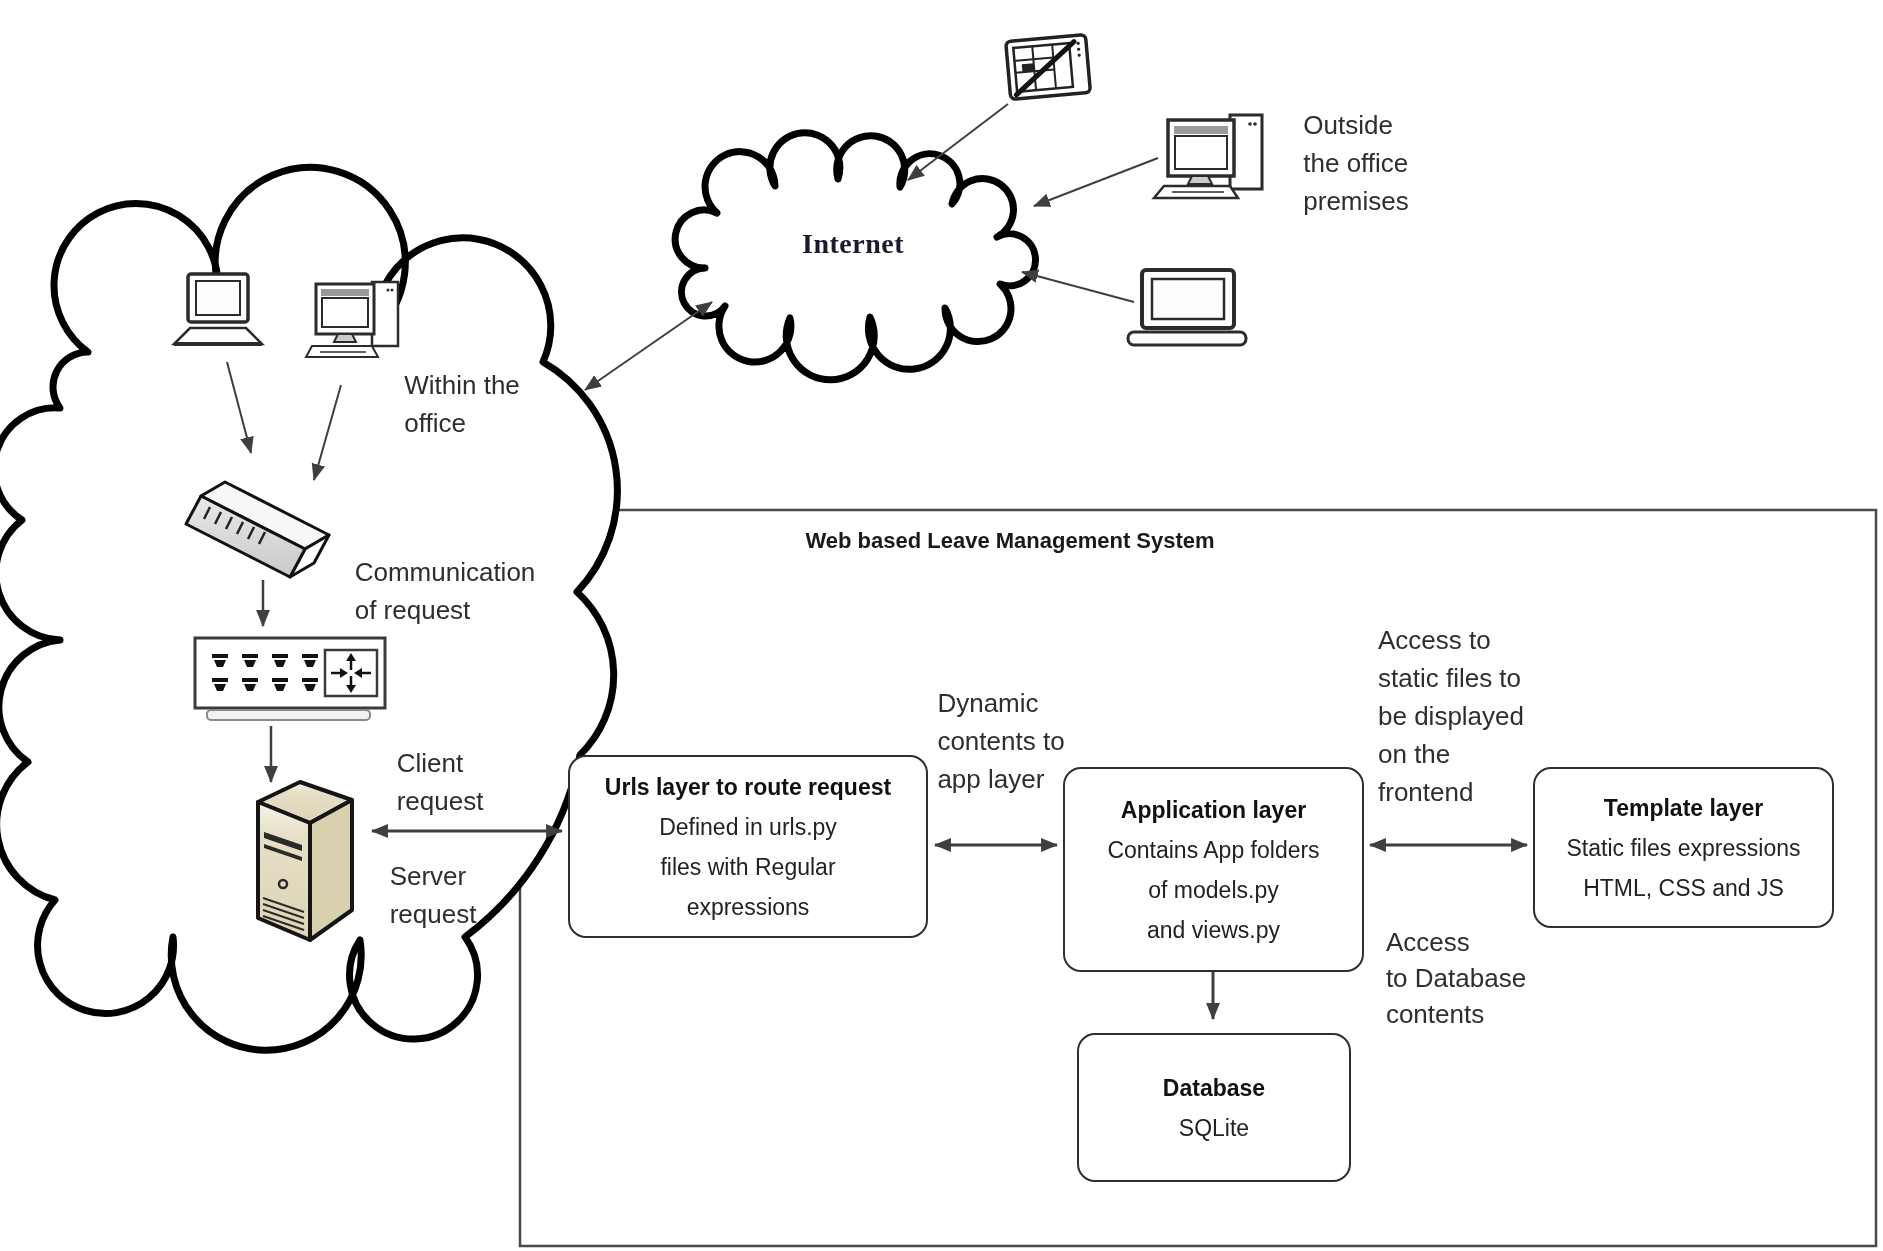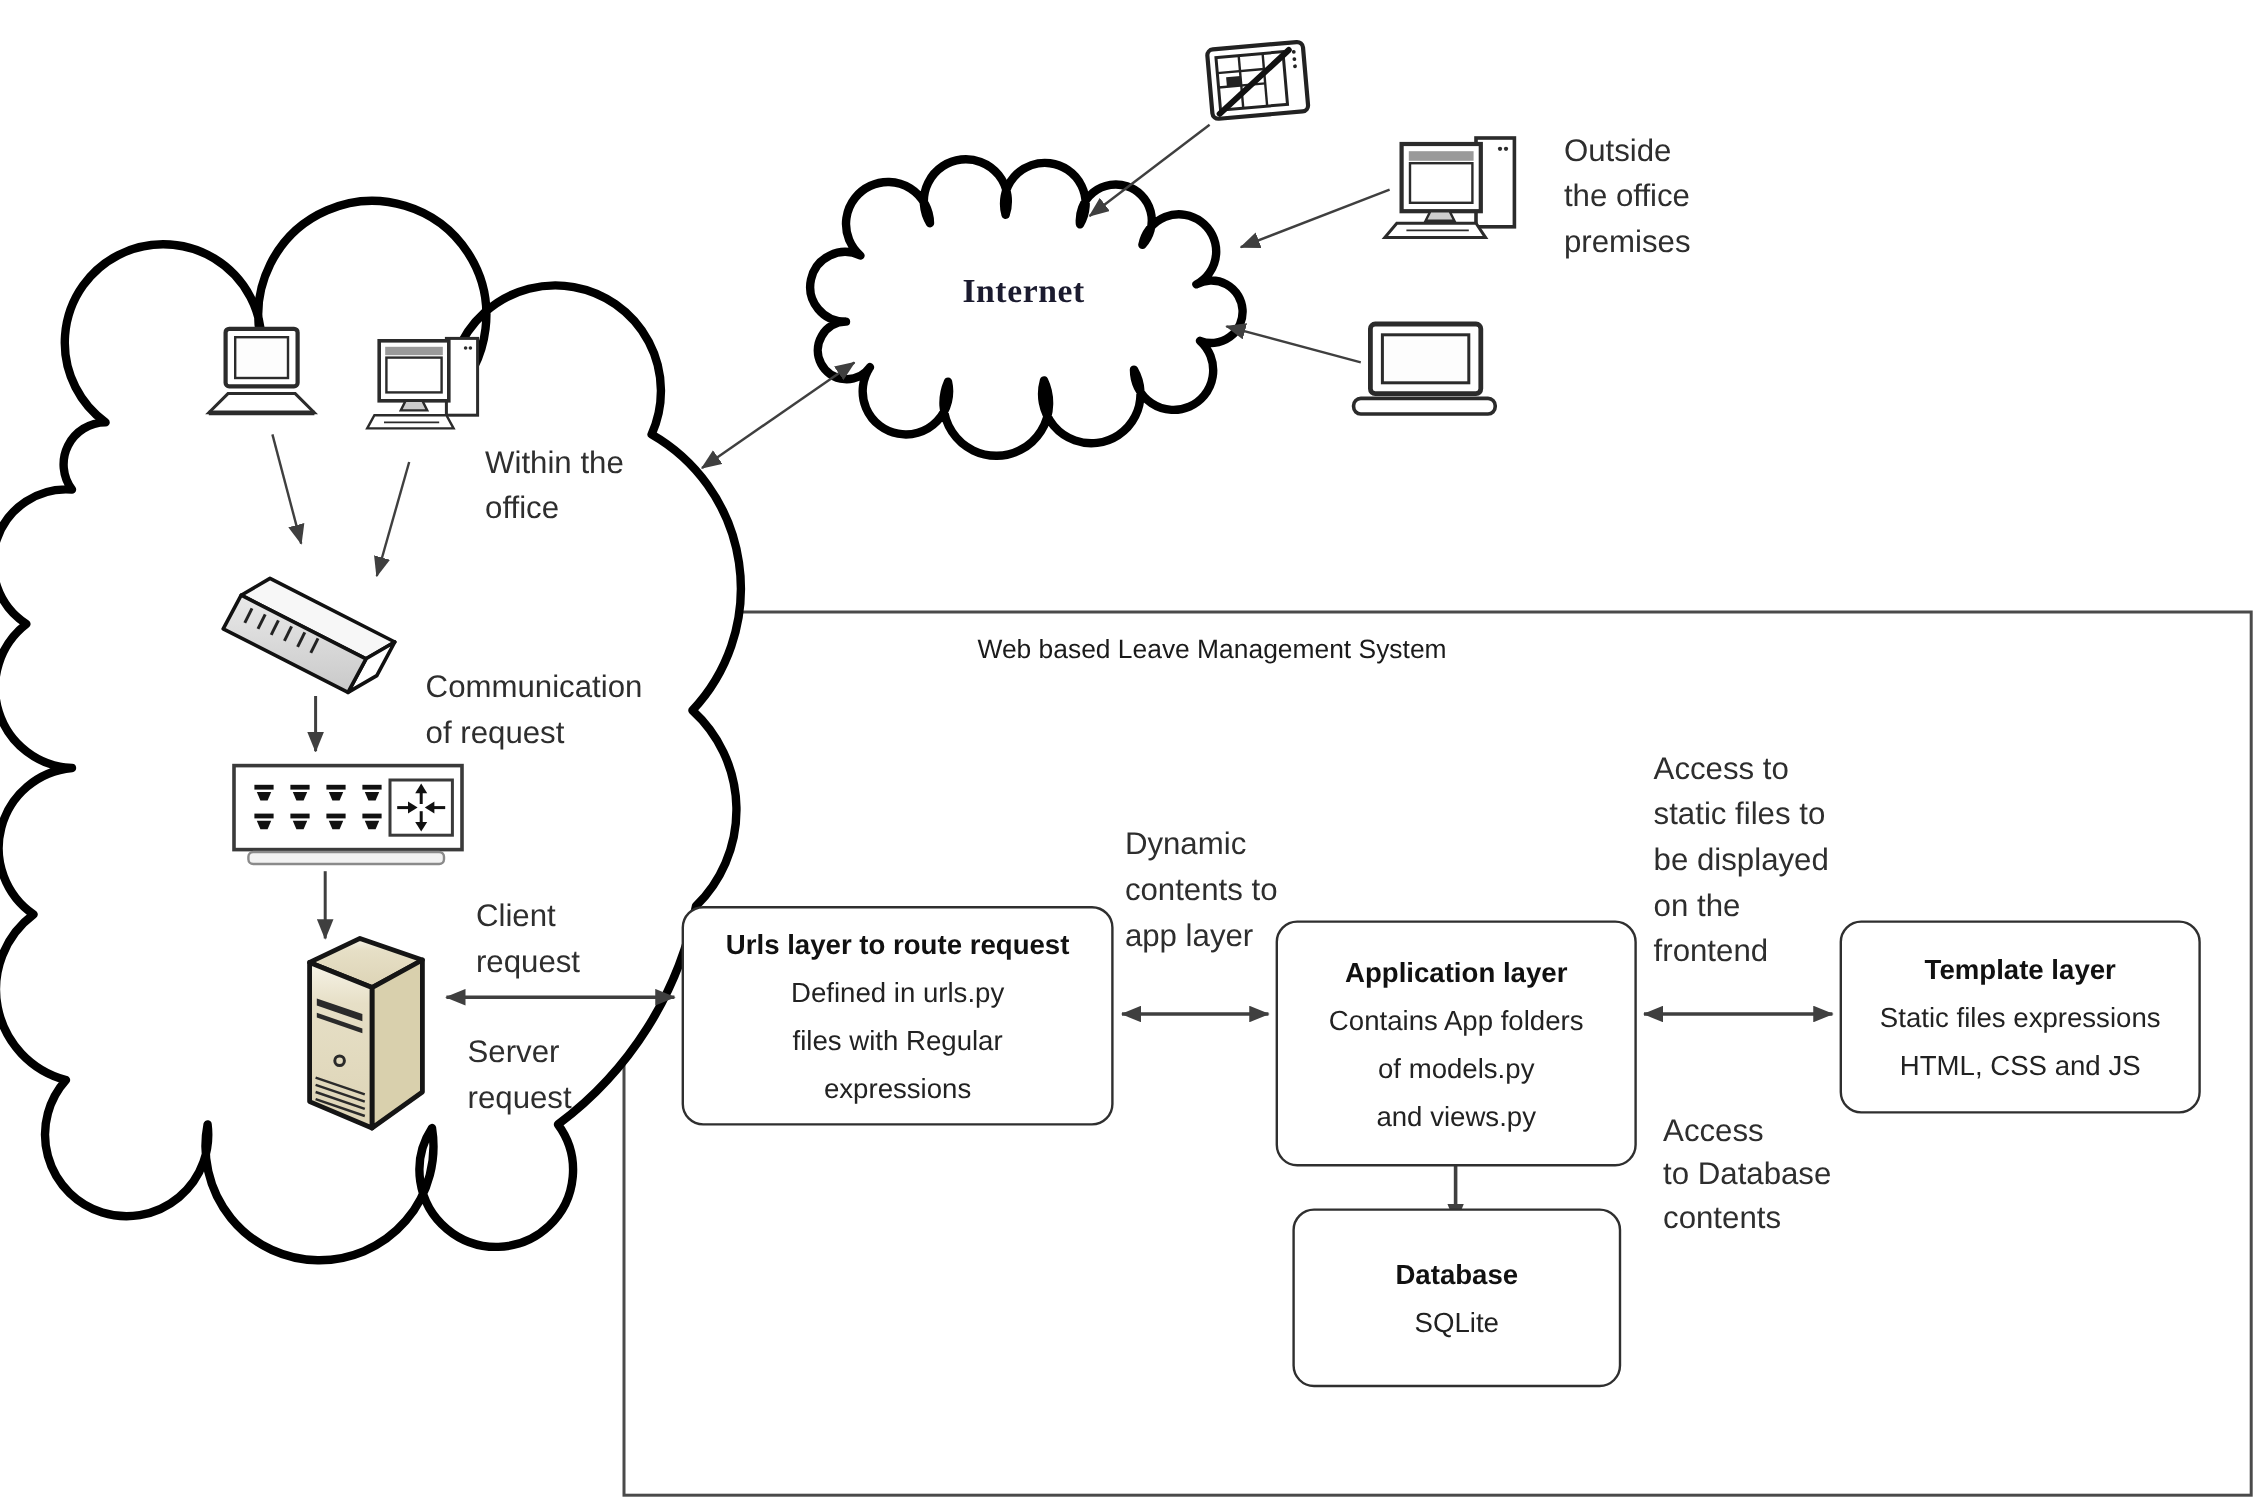--- a/index.html
+++ b/index.html
@@ -10,21 +10,21 @@
   #diagram-svg{position:absolute;left:0;top:0;width:1883px;height:1251px;}
   .label{
     position:absolute;transform:translateX(-50%);
     white-space:pre-line;font-size:26px;line-height:38px;color:#2e2e2e;
   }
   .internet-label{
     position:absolute;transform:translate(-50%,-50%);font-weight:bold;
     font-size:28px;color:#1b1b2f;letter-spacing:0.5px;font-family:Liberation Serif, serif;
   }
   .sys-title{
-    position:absolute;transform:translateX(-50%);font-weight:normal;
+    position:absolute;transform:translateX(-50%);font-weight:bold;
     font-size:22px;color:#1a1a1a;white-space:nowrap;
   }
   .node{
     position:absolute;box-sizing:border-box;border:2.5px solid #2f2f2f;border-radius:18px;
     background:#ffffff;display:flex;flex-direction:column;align-items:center;justify-content:center;
     text-align:center;font-size:23px;line-height:40px;color:#222222;padding:2px 8px;
   }
   .node .t{font-weight:bold;white-space:nowrap;color:#111111;}
   .node .b{white-space:pre-line;}
 </style>
@@ -261,18 +261,18 @@
 of models.py
 and views.py</div>
   </div>
 
   <div class="node" style="left:1533px;top:767px;width:301px;height:161px">
     <div class="t">Template layer</div>
     <div class="b">Static files expressions
 HTML, CSS and JS</div>
   </div>
 
-  <div class="node" style="left:1077px;top:1007px;width:274px;height:149px">
+  <div class="node" style="left:1077px;top:1033px;width:274px;height:149px">
     <div class="t">Database</div>
     <div class="b">SQLite</div>
   </div>
 
 </div>
 
 </body></html>

